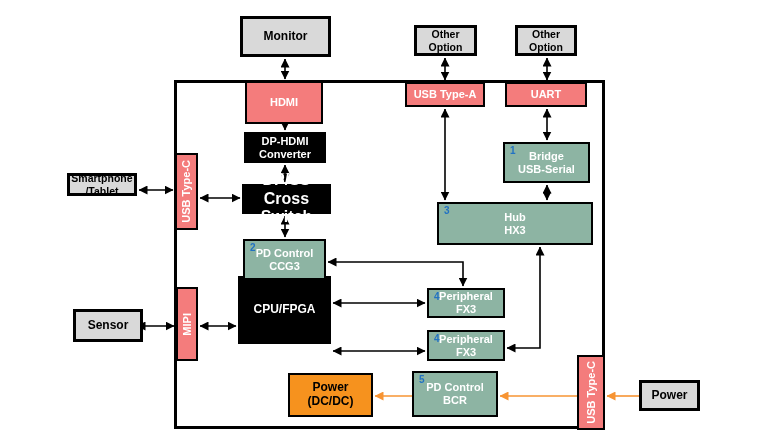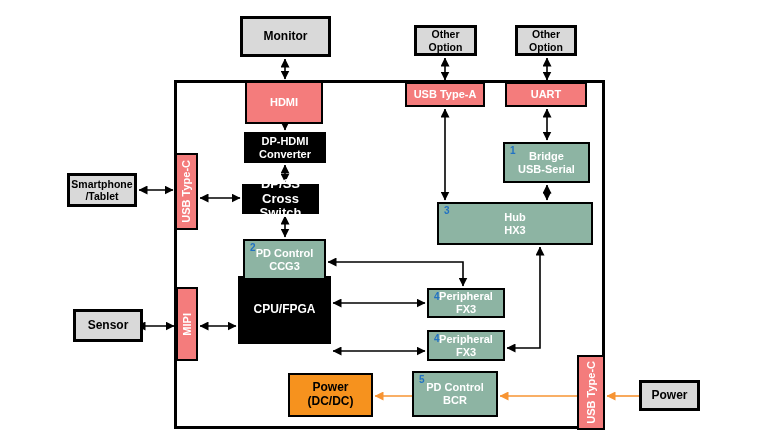--- a/index.html
+++ b/index.html
@@ -73,21 +73,21 @@
     <span class="lbl">Monitor</span>
   </div>
   <div class="box gray" style="left:414px;top:25px;width:63px;height:31px;font-size:10.5px">
     <span class="lbl">Other
 Option</span>
   </div>
   <div class="box gray" style="left:515px;top:25px;width:62px;height:31px;font-size:10.5px">
     <span class="lbl">Other
 Option</span>
   </div>
-  <div class="box gray" style="left:67px;top:173px;width:70px;height:34px;font-size:10.5px">
+  <div class="box gray" style="left:67px;top:173px;width:70px;height:23px;font-size:10.5px">
     <span class="lbl">Smartphone
 /Tablet</span>
   </div>
   <div class="box gray" style="left:73px;top:309px;width:70px;height:33px;font-size:12px">
     <span class="lbl">Sensor</span>
   </div>
   <div class="box gray" style="left:639px;top:380px;width:61px;height:31px;font-size:12px">
     <span class="lbl">Power</span>
   </div>
 
@@ -107,21 +107,21 @@
     <span class="lbl vtext">MIPI</span>
   </div>
   <div class="box pink" style="left:577px;top:355px;width:28px;height:75px">
     <span class="lbl vtext">USB Type-C</span>
   </div>
 
   <div class="box blackbox" style="left:244px;top:132px;width:82px;height:31px;font-size:11px">
     <span class="lbl">DP-HDMI
 Converter</span>
   </div>
-  <div class="box blackbox" style="left:242px;top:184px;width:77px;height:30px;font-size:13px">
+  <div class="box blackbox" style="left:242px;top:184px;width:89px;height:30px;font-size:16px">
     <span class="lbl">DP/SS
 Cross Switch</span>
   </div>
   <div class="box blackbox" style="left:238px;top:276px;width:93px;height:68px">
     <span class="lbl">CPU/FPGA</span>
   </div>
 
   <div class="box green" style="left:503px;top:142px;width:87px;height:41px">
     <span class="num">1</span>
     <span class="lbl">Bridge

